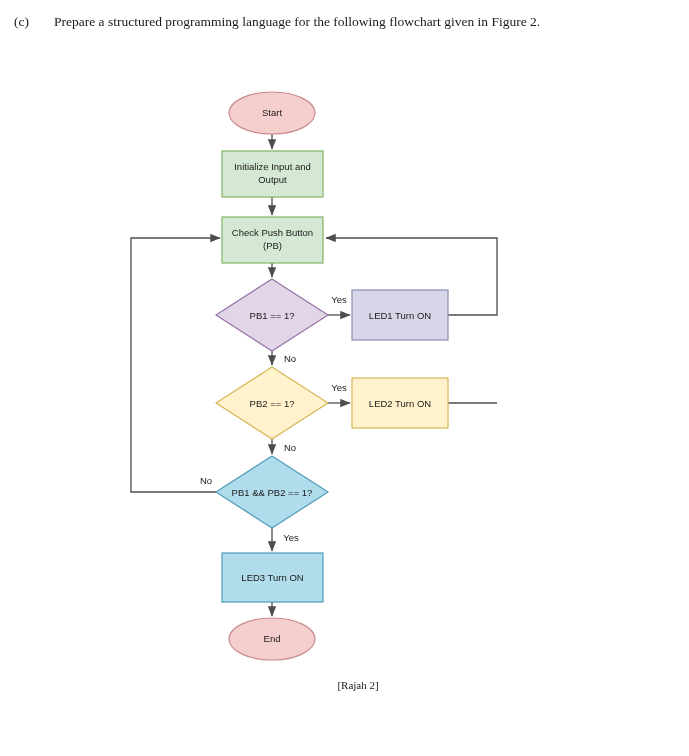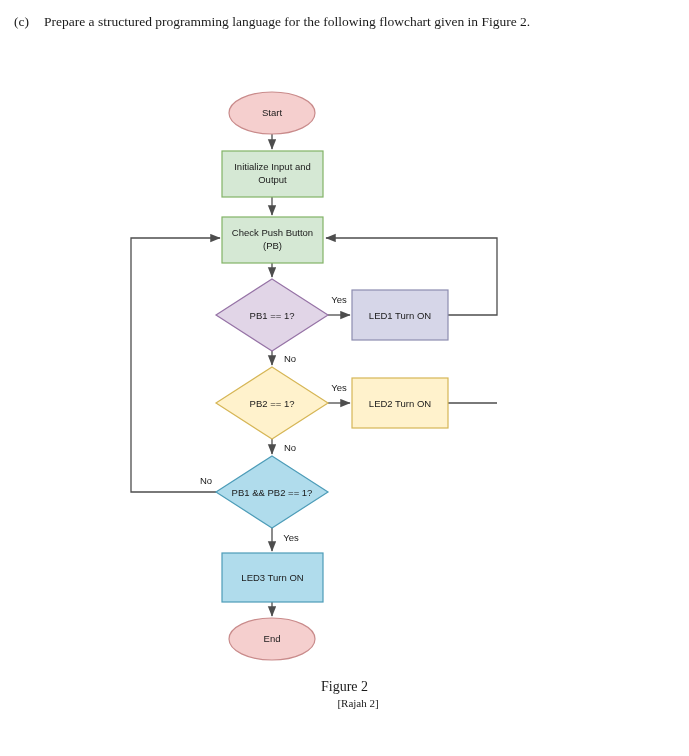--- a/index.html
+++ b/index.html
@@ -26,21 +26,21 @@
     font-size: 13.5px;
     line-height: 1.55;
   }
   #question-block .q-label {
     position: absolute;
     left: 0;
     top: 0;
     width: 28px;
   }
   #question-block .q-text {
-    margin-left: 30px;
+    margin-left: 40px;
     text-align: justify;
   }
 
   
   #flowchart {
     position: absolute;
     left: 0;
     top: 80px;
     width: 633px;
     height: 590px;
@@ -187,15 +187,14 @@
     <text class="edge-label" x="290" y="279">No</text>
     <text class="edge-label" x="339" y="308">Yes</text>
     <text class="edge-label" x="290" y="368">No</text>
     <text class="edge-label" x="206" y="401">No</text>
     <text class="edge-label" x="291" y="458">Yes</text>
   </g>
 </svg>
 </div>
 
 <div id="caption-block">
-  <div id="caption-title">Figure 2</div>
   <div id="caption-sub">[Rajah 2]</div>
 </div>
 
 </body></html>

